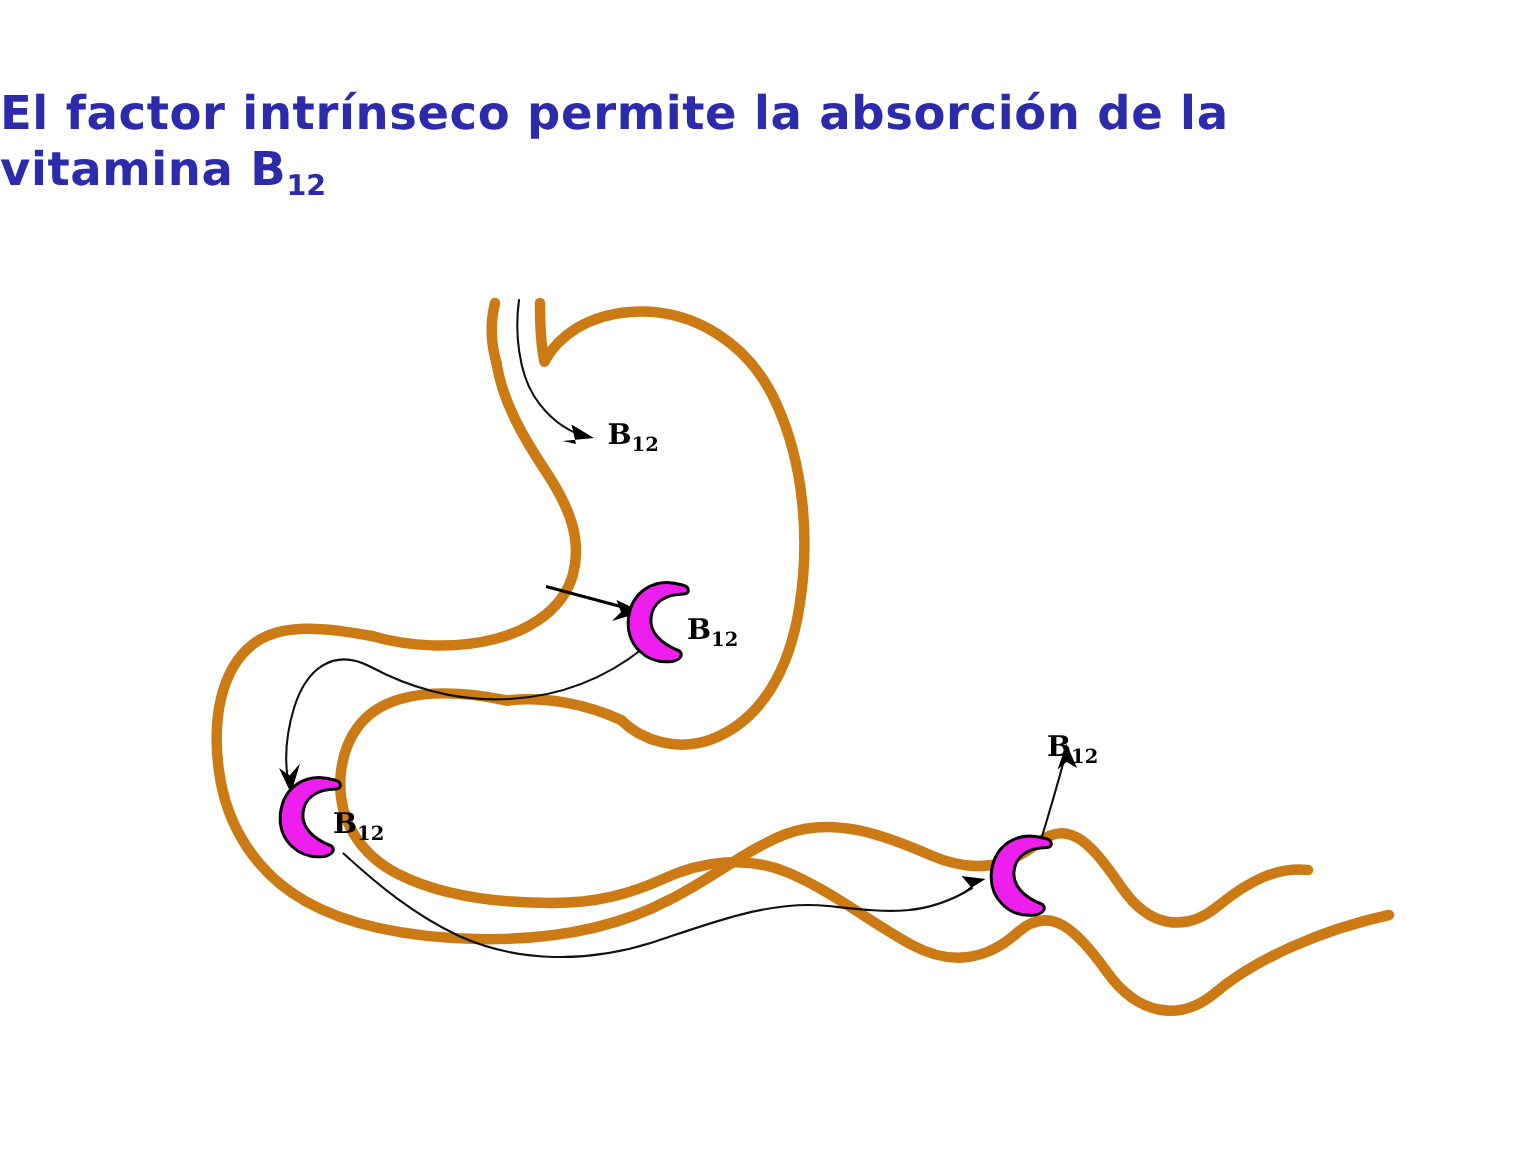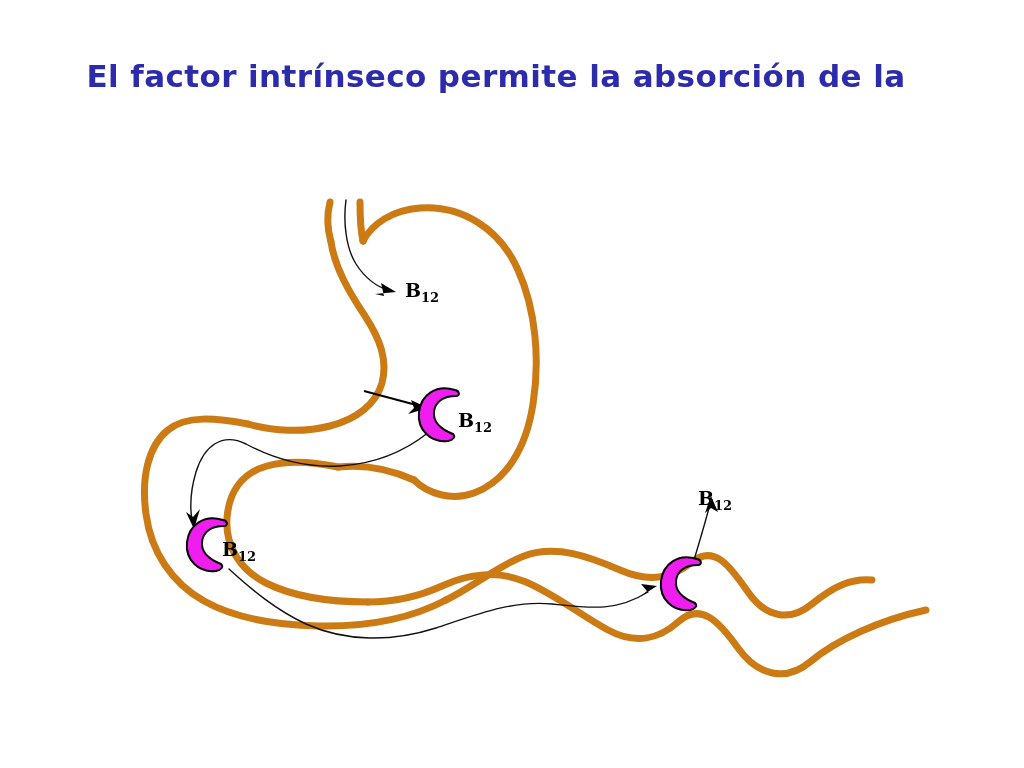--- a/index.html
+++ b/index.html
@@ -19,21 +19,21 @@
     position: relative;
     width: 1024px;
     height: 768px;
     background: #ffffff;
   }
   #title-block {
     position: absolute;
     left: 0;
     top: 58px;
     width: 992px;
-    text-align: center;
+    text-align: left;
     line-height: 1.18;
   }
   .title-line {
     font-family: "DejaVu Sans", sans-serif;
     font-size: 31px;
     font-weight: bold;
     letter-spacing: 0.4px;
     color: #2B2BAB;
     white-space: pre;
   }
@@ -63,20 +63,21 @@
     vertical-align: sub;
   }
 </style>
 </head>
 <body>
 
 <div id="slide">
 
   <div id="title-block">
     <div class="title-line">El factor intrínseco permite la absorción de la</div>
+    <div class="title-line"><span>vitamina B</span><span class="sub">12</span></div>
   </div>
 
   <svg id="figure" viewBox="0 0 1024 768" aria-hidden="true">
 
     <g>
       <path d="M331,242 C327,228 327,214 330,202" fill="none" stroke="#CC7A14" stroke-width="7" stroke-linecap="round"></path>
       <path d="M360,202 C360,214 360,228 363,241" fill="none" stroke="#CC7A14" stroke-width="7" stroke-linecap="round"></path>
     </g>
 
     <g>

